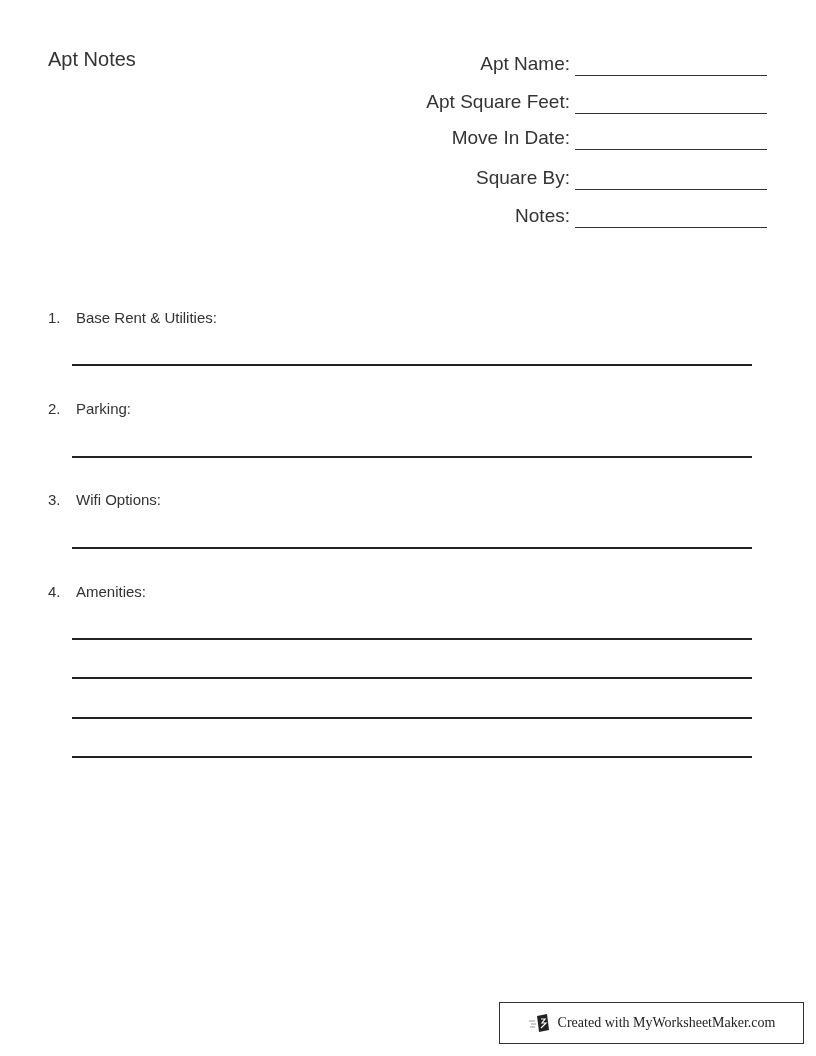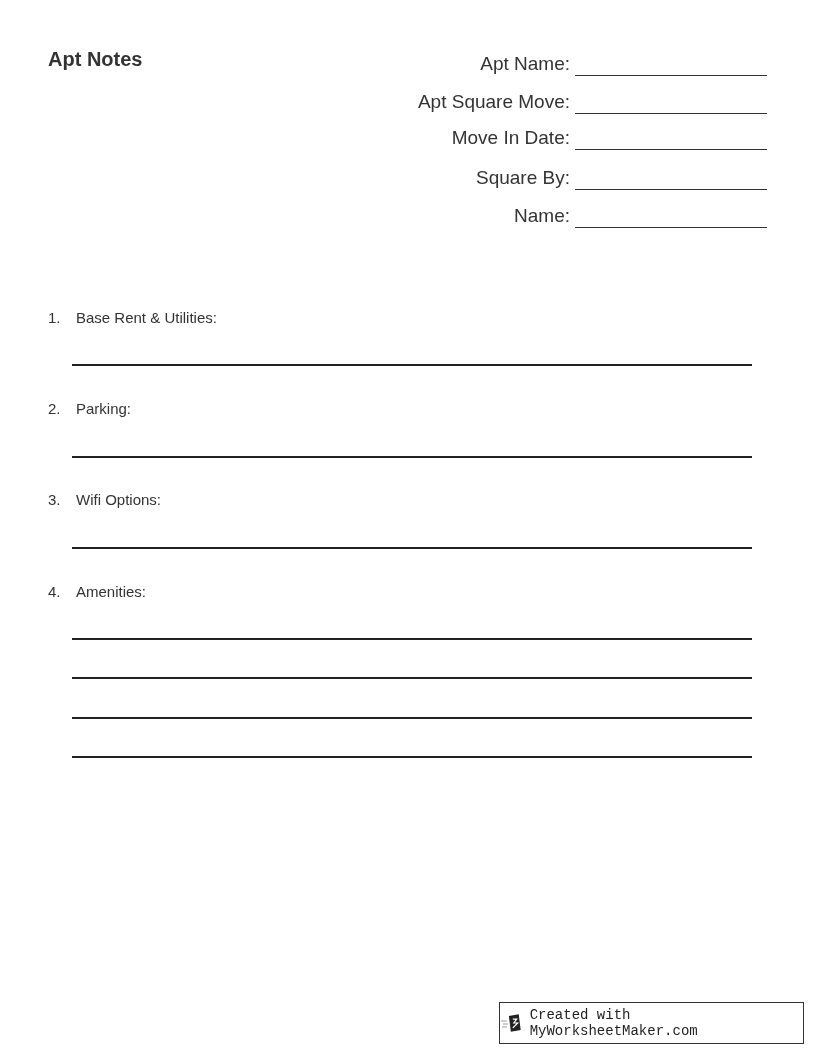--- a/index.html
+++ b/index.html
@@ -2,21 +2,21 @@
 <html><head>
   <meta charset="utf-8">
   <style>
     html, body { margin: 0; padding: 0; background: #ffffff; }
     body {
       width: 816px; height: 1056px; position: relative; overflow: hidden;
       font-family: "Liberation Sans", sans-serif; color: #333333;
     }
     .title {
       position: absolute; left: 48px; top: 48px;
-      font-size: 20px; color: #333; font-weight: bold;
+      font-size: 20px; color: #333;
     }
     .field {
       position: absolute; left: 400px; width: 367px; height: 24px;
     }
     .field-label {
       position: absolute; right: 197px; top: 3px;
       font-size: 19px; color: #333; white-space: nowrap;
     }
     .field-line {
       position: absolute; left: 175px; width: 192px; top: 25px;
@@ -29,47 +29,47 @@
     .q-text { position: absolute; left: 28px; white-space: nowrap; }
     .answer-line {
       position: absolute; left: 72px; width: 680px;
       border-top: 2px solid #222;
     }
     .footer {
       position: absolute; left: 499px; top: 1002px; width: 305px; height: 42px;
       border: 1px solid #333; box-sizing: border-box;
       display: flex; align-items: center; justify-content: center; gap: 6px;
       font-size: 14px; color: #222;
-      font-family: Liberation Mono, monospace;
+      font-family: Liberation Serif, serif;
     }
     .logo { width: 24px; height: 20px; }
   </style>
 </head>
 <body>
 
 <div class="title">Apt Notes</div>
 
 <div class="field" style="top:50px">
   <span class="field-label">Apt Name:</span>
   <div class="field-line"></div>
 </div>
 <div class="field" style="top:88px">
-  <span class="field-label">Apt Square Move:</span>
+  <span class="field-label">Apt Square Feet:</span>
   <div class="field-line"></div>
 </div>
 <div class="field" style="top:124px">
   <span class="field-label">Move In Date:</span>
   <div class="field-line"></div>
 </div>
 <div class="field" style="top:164px">
   <span class="field-label">Square By:</span>
   <div class="field-line"></div>
 </div>
 <div class="field" style="top:202px">
-  <span class="field-label">Name:</span>
+  <span class="field-label">Notes:</span>
   <div class="field-line"></div>
 </div>
 
 <div class="q" style="top:309px">
   <span class="q-num">1.</span>
   <span class="q-text">Base Rent &amp; Utilities:</span>
 </div>
 <div class="answer-line" style="top:364px"></div>
 
 <div class="q" style="top:400px">

